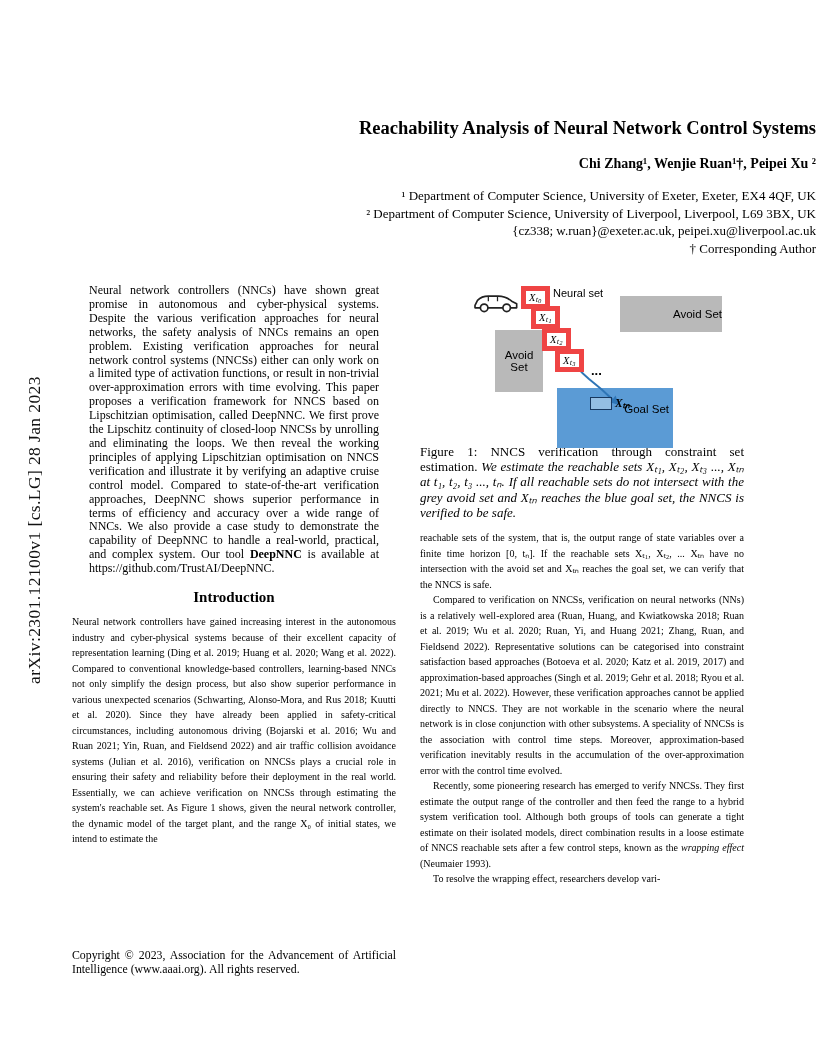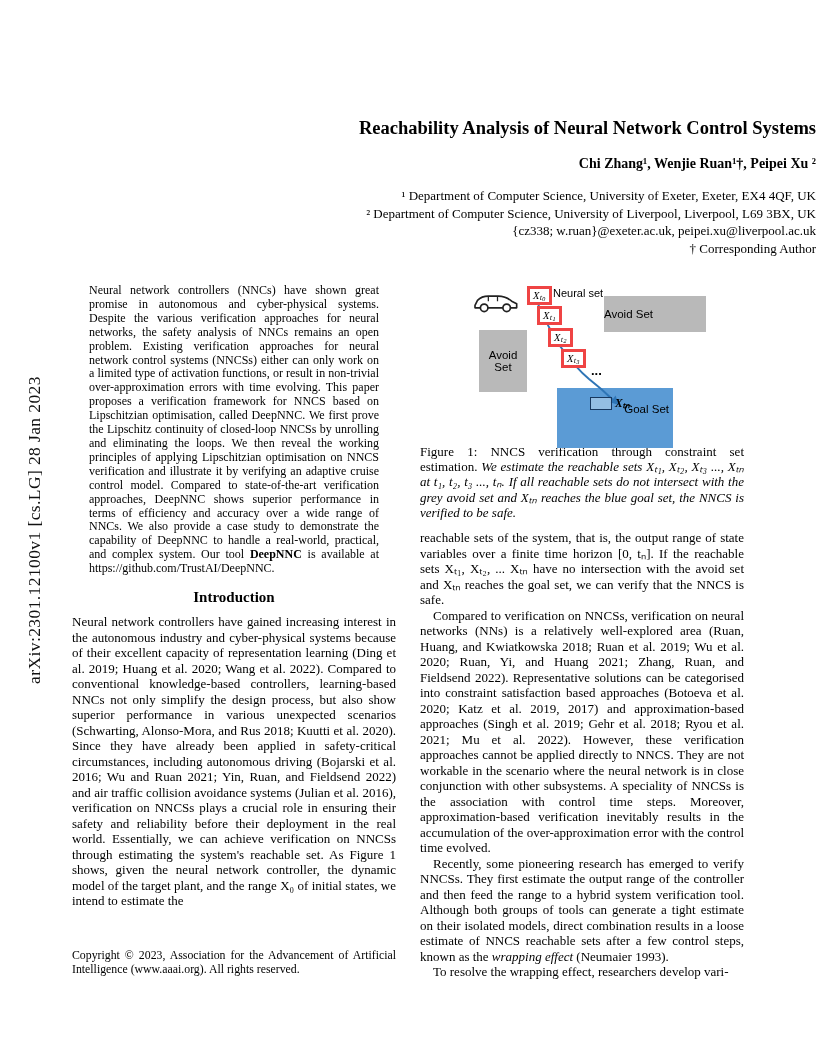--- a/index.html
+++ b/index.html
@@ -30,44 +30,44 @@
 
   .col { position: absolute; top: 284px; width: 324px; text-align: justify; }
   .col-left  { left: 72px; height: 660px; overflow: hidden; }
   .col-right { left: 420px; }
 
   .abstract-heading { text-align: center; font-weight: bold; font-size: 13.5px; margin: 0 0 7px 0; }
   .abstract-body { margin: 0 17px; font-size: 12px; line-height: 13.9px; }
   .abstract-body .bold { font-weight: bold; }
 
   .section-heading { text-align: center; font-weight: bold; font-size: 15px; margin: 13px 0 8px 0; }
-  .body-text { font-size: 13px; line-height: 15.5px; margin: 0; }
+  .body-text { font-size: 10px; line-height: 15.5px; margin: 0; }
   .indent { text-indent: 13px; }
   .ital { font-style: italic; }
 
   .copyright {
     position: absolute; left: 72px; top: 948px; width: 324px;
     font-size: 11.8px; line-height: 14.2px; text-align: justify;
   }
 
   
   .figure {
     position: relative; width: 324px; height: 150px; margin: 2px 0 8px 0;
     font-family: "Liberation Sans", sans-serif; text-align: left;
   }
   .fig-box {
-    position: absolute; border: 3px solid #ef4444; background: #ffffff;
+    position: absolute; border: 5px solid #ef4444; background: #ffffff;
     font-family: "Liberation Serif", serif; font-style: italic;
     font-size: 10.5px; line-height: 13px; text-align: center;
-    padding: 0 3px; z-index: 2; margin-left: 6px;
+    padding: 0 3px; z-index: 2;
   }
   .avoid {
     position: absolute; background: #b9b9b9; color: #000;
-    display: flex; align-items: center; justify-content: flex-start;
-    text-align: center; font-size: 11.5px; z-index: 0;
+    display: flex; align-items: center; justify-content: flex-end;
+    text-align: center; font-size: 11.5px; z-index: 0; margin-left: 16px;
   }
   .goal { position: absolute; left: 137px; top: 102px; width: 116px; height: 60px; background: #5b9bd5; z-index: 0; }
   .goal-label { position: absolute; right: 4px; top: 15px; font-size: 11.5px; color: #000; }
   .fig-label { position: absolute; font-size: 11px; z-index: 2; color: #000; }
   .dots { position: absolute; left: 171px; top: 77px; font-size: 13px; font-weight: bold; z-index: 2; }
   .xtn-box {
     position: absolute; left: 170px; top: 111px; width: 22px; height: 13px;
     border: 1px solid #17375e; background: rgba(255,255,255,0.35); z-index: 2;
   }
   .xtn-label {

